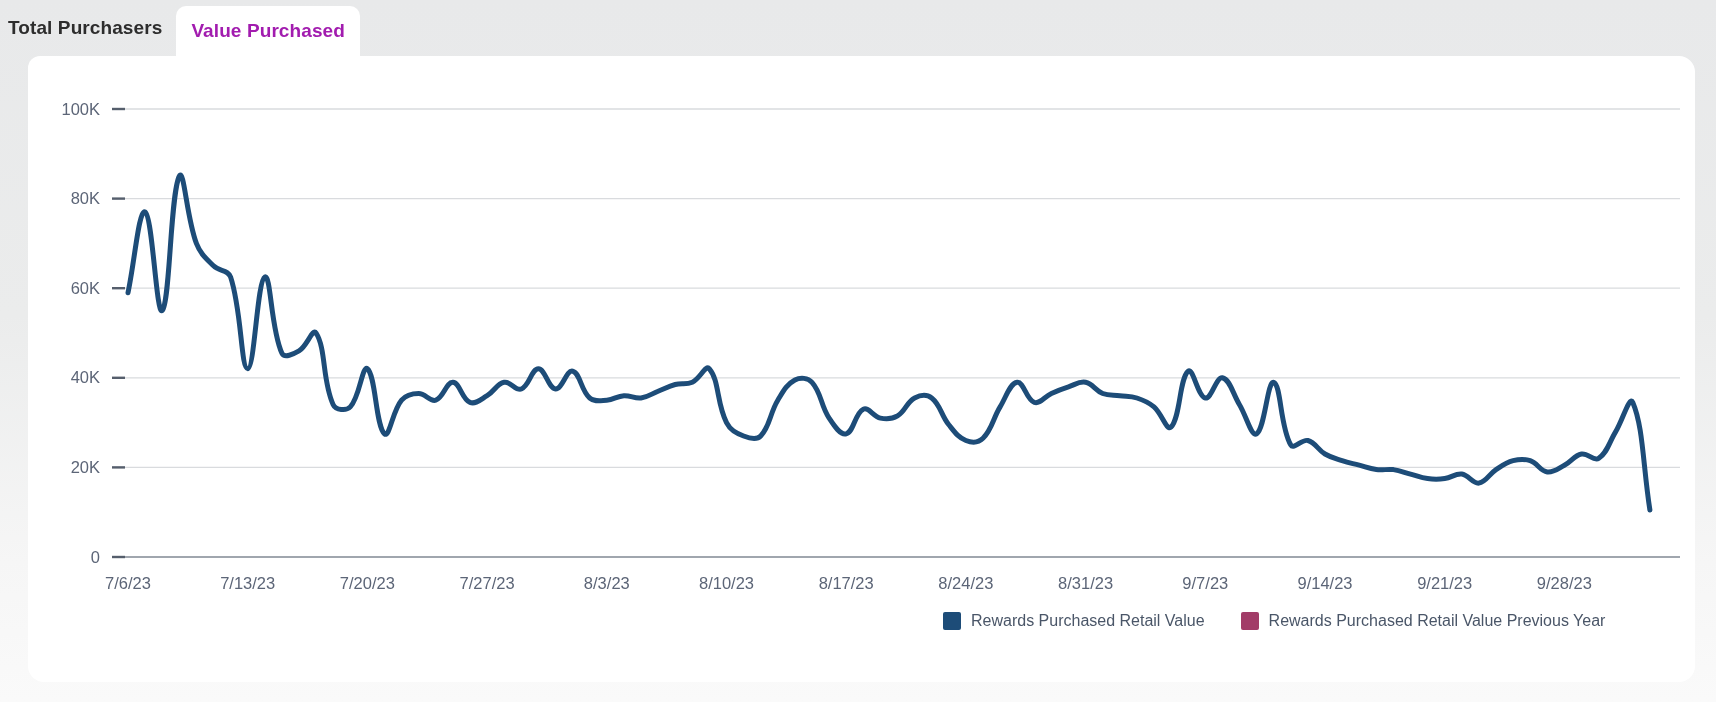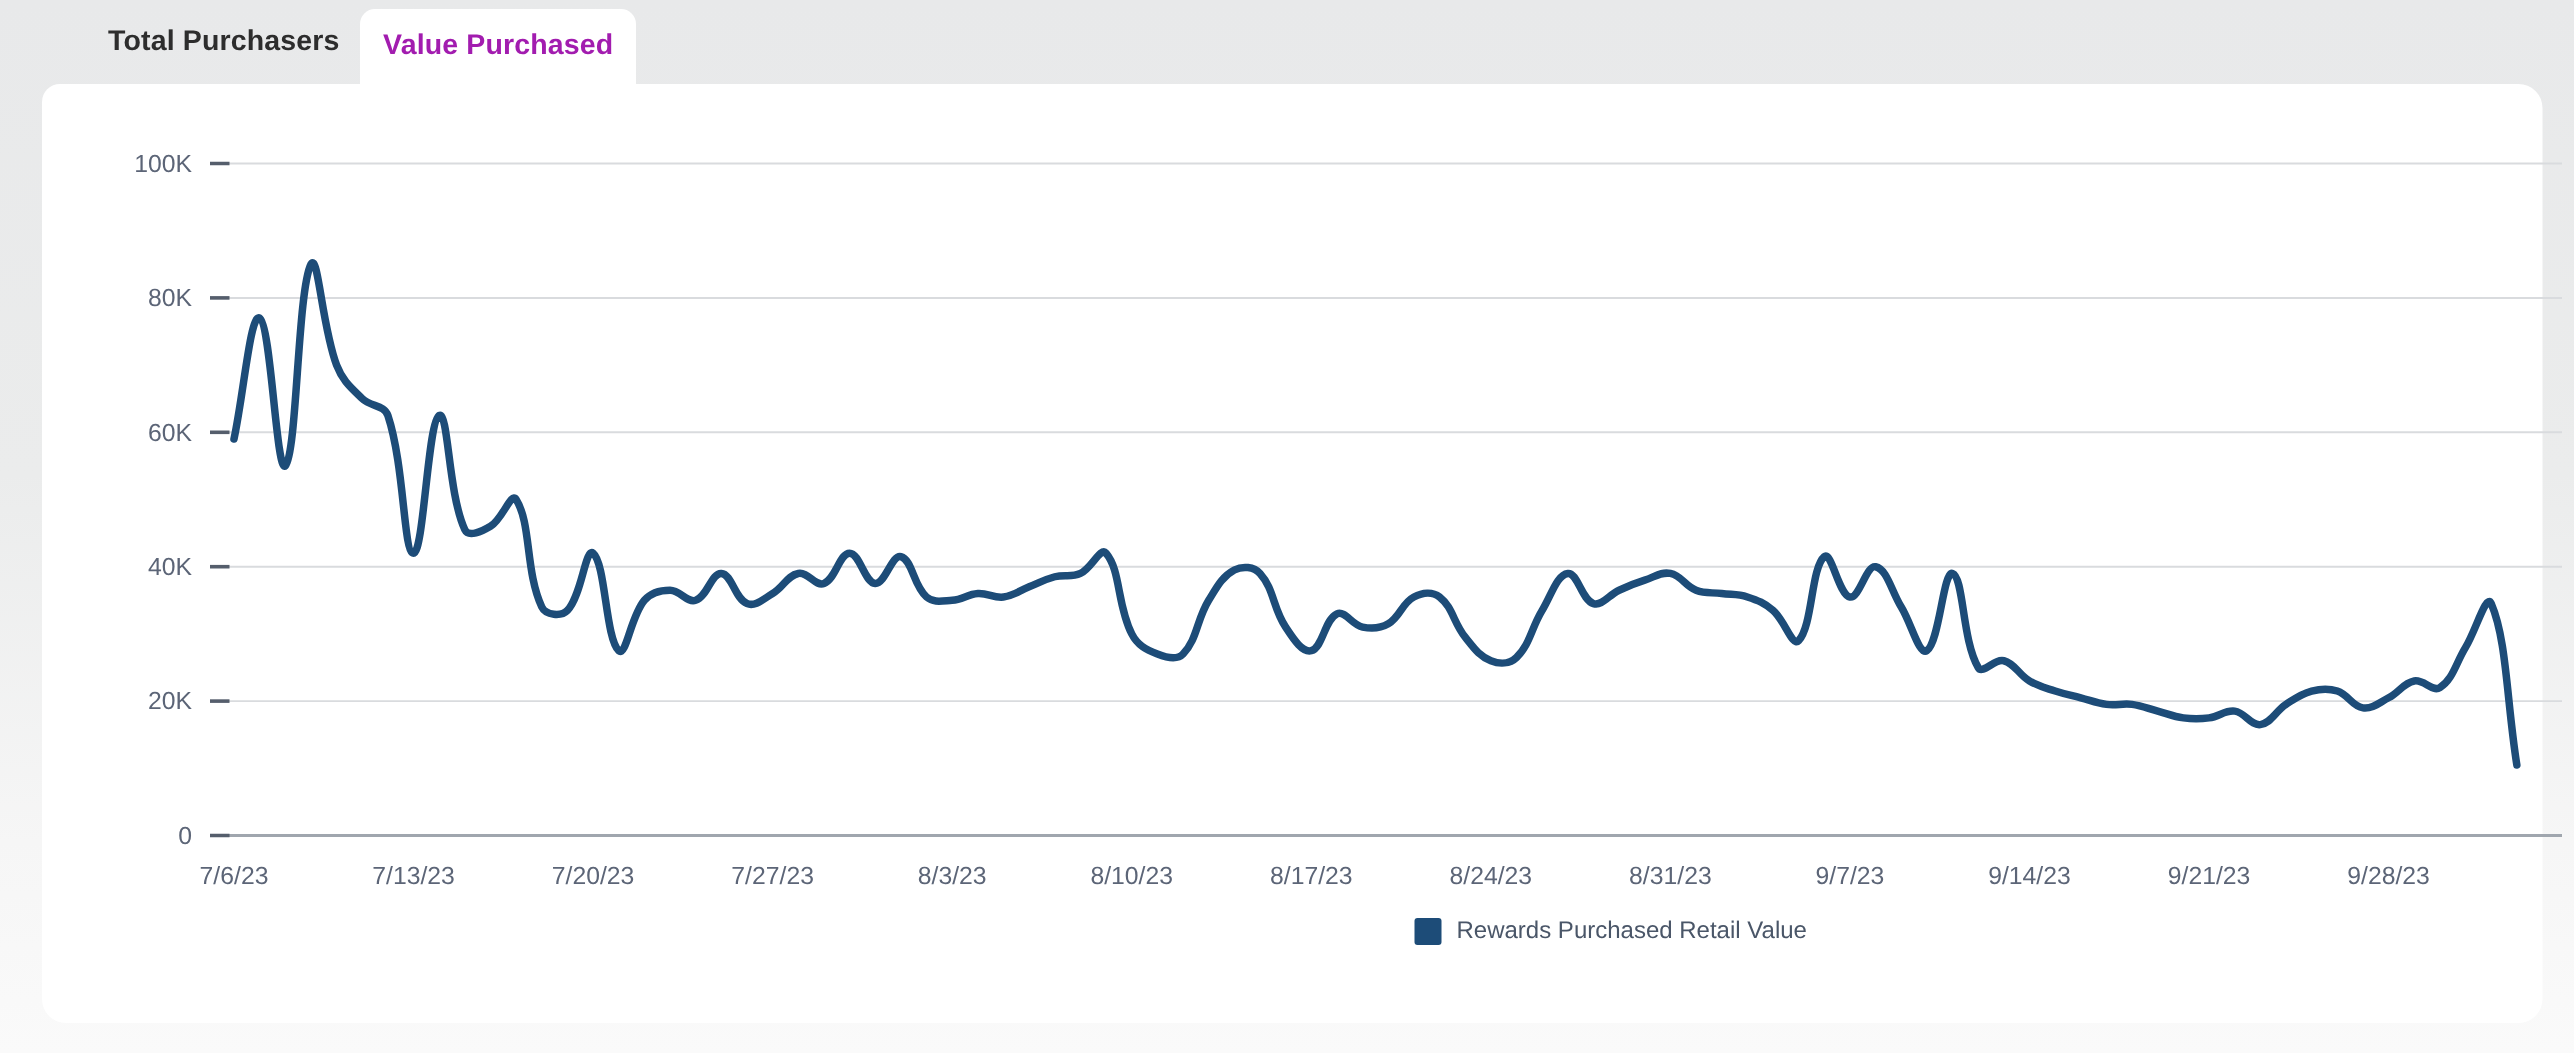--- a/index.html
+++ b/index.html
@@ -5,38 +5,38 @@
   html,body{margin:0;padding:0;}
   body{
     width:1716px;height:702px;
     background:linear-gradient(180deg,#e8e9ea 0%,#ebecec 45%,#f6f6f6 80%,#fafafa 100%);
     font-family:"Liberation Sans", sans-serif;
     position:relative;overflow:hidden;
     -webkit-font-smoothing:antialiased;
   }
   .tabbar{
     position:absolute;left:0;top:0;width:100%;height:56px;
-    display:flex;align-items:stretch;box-sizing:border-box;padding-left:64px;
+    display:flex;align-items:stretch;box-sizing:border-box;
   }
   .tab{
     display:flex;align-items:center;
     font-size:19px;font-weight:bold;color:#2d2d2d;
     padding:0 8px;white-space:nowrap;cursor:pointer;letter-spacing:.1px;
   }
   .tab.active{
     background:#ffffff;color:#a21caf;
     border-radius:10px 10px 0 0;
     height:50px;align-self:flex-end;
     padding:0 15px;margin-left:6px;
   }
   .card{
     position:absolute;left:28px;top:56px;width:1667px;height:626px;
     background:#ffffff;border-radius:16px;border-top-left-radius:12px;
   }
-  .chart-wrap{position:absolute;left:0;top:0;width:1335px;height:545px;margin-left:28px;}
+  .chart-wrap{position:absolute;left:0;top:0;width:1335px;height:545px;}
   svg text{font-family:"Liberation Sans", sans-serif;}
   .legend{
     position:absolute;left:915px;top:556px;
     display:flex;align-items:center;gap:36px;
   }
   .legend-item{display:flex;align-items:center;gap:10px;cursor:pointer;}
   .legend-swatch{width:18px;height:18px;border-radius:2px;flex:0 0 auto;}
   .legend-label{font-size:16px;color:#4a5668;white-space:nowrap;}
 </style>
 </head>
@@ -82,14 +82,18 @@
         <text x="1416.7" y="533" text-anchor="middle" font-size="16.5" fill="#5C6577">9/21/23</text>
         <text x="1536.4" y="533" text-anchor="middle" font-size="16.5" fill="#5C6577">9/28/23</text>
         <path d="M 100.0 236.7 C 106.8 204.4, 110.9 152.8, 117.1 156.0 C 124.6 160.0, 128.4 260.7, 134.2 254.6 C 142.1 246.4, 142.3 138.0, 151.3 120.2 C 155.9 111.1, 158.7 161.9, 168.4 187.4 C 172.4 197.8, 177.6 202.0, 185.5 209.8 C 191.3 215.5, 200.1 213.6, 202.6 221.0 C 213.8 254.8, 212.9 312.8, 219.7 312.8 C 226.5 312.8, 229.3 224.4, 236.8 221.0 C 243.0 218.1, 242.7 272.9, 253.9 297.2 C 256.4 302.5, 265.4 298.2, 271.0 294.9 C 279.1 290.2, 284.7 271.6, 288.1 277.0 C 298.3 293.1, 294.1 324.7, 305.2 348.7 C 307.8 354.3, 318.3 355.1, 322.3 350.9 C 332.0 340.8, 334.2 308.7, 339.4 312.8 C 347.8 319.5, 347.7 369.8, 356.5 377.8 C 361.4 382.3, 364.4 355.0, 373.6 344.2 C 378.1 338.9, 383.9 337.5, 390.7 337.5 C 397.5 337.5, 402.0 346.1, 407.8 344.2 C 415.7 341.6, 418.3 325.8, 424.9 326.3 C 432.0 326.7, 433.9 343.3, 442.0 346.4 C 447.6 348.6, 452.8 343.4, 459.1 339.7 C 466.5 335.3, 468.8 327.7, 476.2 326.3 C 482.5 325.0, 487.7 335.2, 493.3 333.0 C 501.4 329.8, 503.6 312.8, 510.4 312.8 C 517.2 312.8, 520.4 332.5, 527.5 333.0 C 534.1 333.4, 538.6 313.5, 544.6 315.1 C 552.3 317.1, 552.8 334.4, 561.7 342.0 C 566.5 346.1, 572.0 344.6, 578.8 344.2 C 585.7 343.7, 589.0 340.2, 595.9 339.7 C 602.7 339.3, 606.4 342.8, 613.0 342.0 C 620.1 341.0, 623.3 337.9, 630.1 335.2 C 636.9 332.6, 640.1 330.4, 647.2 328.5 C 653.8 326.8, 658.2 329.1, 664.3 326.3 C 671.9 322.8, 677.6 308.4, 681.4 312.8 C 691.3 324.5, 688.6 347.2, 698.5 366.6 C 702.3 374.1, 707.9 377.0, 715.6 380.0 C 721.6 382.4, 728.6 384.4, 732.7 380.0 C 742.3 370.0, 741.6 357.6, 749.8 344.2 C 755.3 335.2, 758.6 328.4, 766.9 324.0 C 772.3 321.2, 779.9 321.7, 784.0 326.3 C 793.5 336.9, 792.5 349.1, 801.1 362.1 C 806.1 369.7, 812.2 379.4, 818.2 377.8 C 825.9 375.8, 827.0 357.0, 835.3 353.2 C 840.7 350.7, 845.2 360.7, 852.4 362.1 C 858.9 363.4, 863.9 363.2, 869.5 359.9 C 877.6 355.1, 878.5 346.2, 886.6 342.0 C 892.2 339.0, 898.9 338.2, 903.7 342.0 C 912.6 349.0, 912.9 359.0, 920.8 368.8 C 926.6 376.0, 930.1 381.4, 937.9 384.5 C 943.7 386.8, 950.5 386.7, 955.0 382.3 C 964.2 373.2, 964.7 363.1, 972.1 350.9 C 978.3 340.7, 981.9 327.2, 989.2 326.3 C 995.6 325.4, 998.4 343.9, 1006.3 346.4 C 1012.1 348.3, 1016.4 340.7, 1023.4 337.5 C 1030.1 334.4, 1033.5 333.0, 1040.5 330.8 C 1047.2 328.6, 1051.3 325.0, 1057.6 326.3 C 1064.9 327.7, 1067.3 334.6, 1074.7 337.5 C 1081.0 339.9, 1085.0 338.8, 1091.8 339.7 C 1098.6 340.6, 1102.4 339.8, 1108.9 342.0 C 1116.1 344.3, 1120.2 346.0, 1126.0 350.9 C 1133.9 357.7, 1138.8 375.5, 1143.1 371.1 C 1152.5 361.2, 1151.3 322.6, 1160.2 315.1 C 1165.0 311.0, 1169.8 340.5, 1177.3 342.0 C 1183.5 343.2, 1188.2 320.6, 1194.4 321.8 C 1201.9 323.3, 1204.9 337.8, 1211.5 348.7 C 1218.5 360.2, 1223.4 381.2, 1228.6 377.8 C 1237.0 372.3, 1239.5 324.2, 1245.7 326.3 C 1253.2 328.7, 1252.0 370.7, 1262.8 389.0 C 1265.7 394.0, 1273.8 382.9, 1279.9 384.5 C 1287.4 386.5, 1289.6 393.6, 1297.0 398.0 C 1303.3 401.7, 1307.1 402.4, 1314.1 404.7 C 1320.8 406.9, 1324.4 407.4, 1331.2 409.2 C 1338.0 411.0, 1341.3 412.7, 1348.3 413.6 C 1355.0 414.5, 1358.7 412.8, 1365.4 413.6 C 1372.4 414.6, 1375.7 416.3, 1382.5 418.1 C 1389.3 419.9, 1392.6 421.7, 1399.6 422.6 C 1406.3 423.5, 1410.0 423.5, 1416.7 422.6 C 1423.7 421.7, 1427.3 417.3, 1433.8 418.1 C 1440.9 419.1, 1444.5 427.9, 1450.9 427.1 C 1458.1 426.1, 1460.8 418.4, 1468.0 413.6 C 1474.4 409.4, 1477.8 406.6, 1485.1 404.7 C 1491.5 403.0, 1496.0 402.6, 1502.2 404.7 C 1509.6 407.1, 1512.1 414.9, 1519.3 415.9 C 1525.8 416.7, 1529.9 412.6, 1536.4 409.2 C 1543.6 405.4, 1546.2 399.4, 1553.5 398.0 C 1559.8 396.7, 1565.7 405.6, 1570.6 402.4 C 1579.4 396.7, 1581.1 386.4, 1587.7 375.6 C 1594.7 364.0, 1601.6 339.0, 1604.8 346.4 C 1615.2 370.4, 1615.1 411.0, 1621.9 454.0" fill="none" stroke="#1D4C78" stroke-width="5" stroke-linecap="round" stroke-linejoin="round"></path>
       </svg>
   </div>
   <div class="legend">
     <div class="legend-item">
       <span class="legend-swatch" style="background: rgb(29, 76, 120);"></span>
       <span class="legend-label">Rewards Purchased Retail Value</span>
     </div>
+    <div class="legend-item">
+      <span class="legend-swatch" style="background: rgb(162, 60, 104);"></span>
+      <span class="legend-label">Rewards Purchased Retail Value Previous Year</span>
+    </div>
   </div>
 </div>
 
 </body></html>

